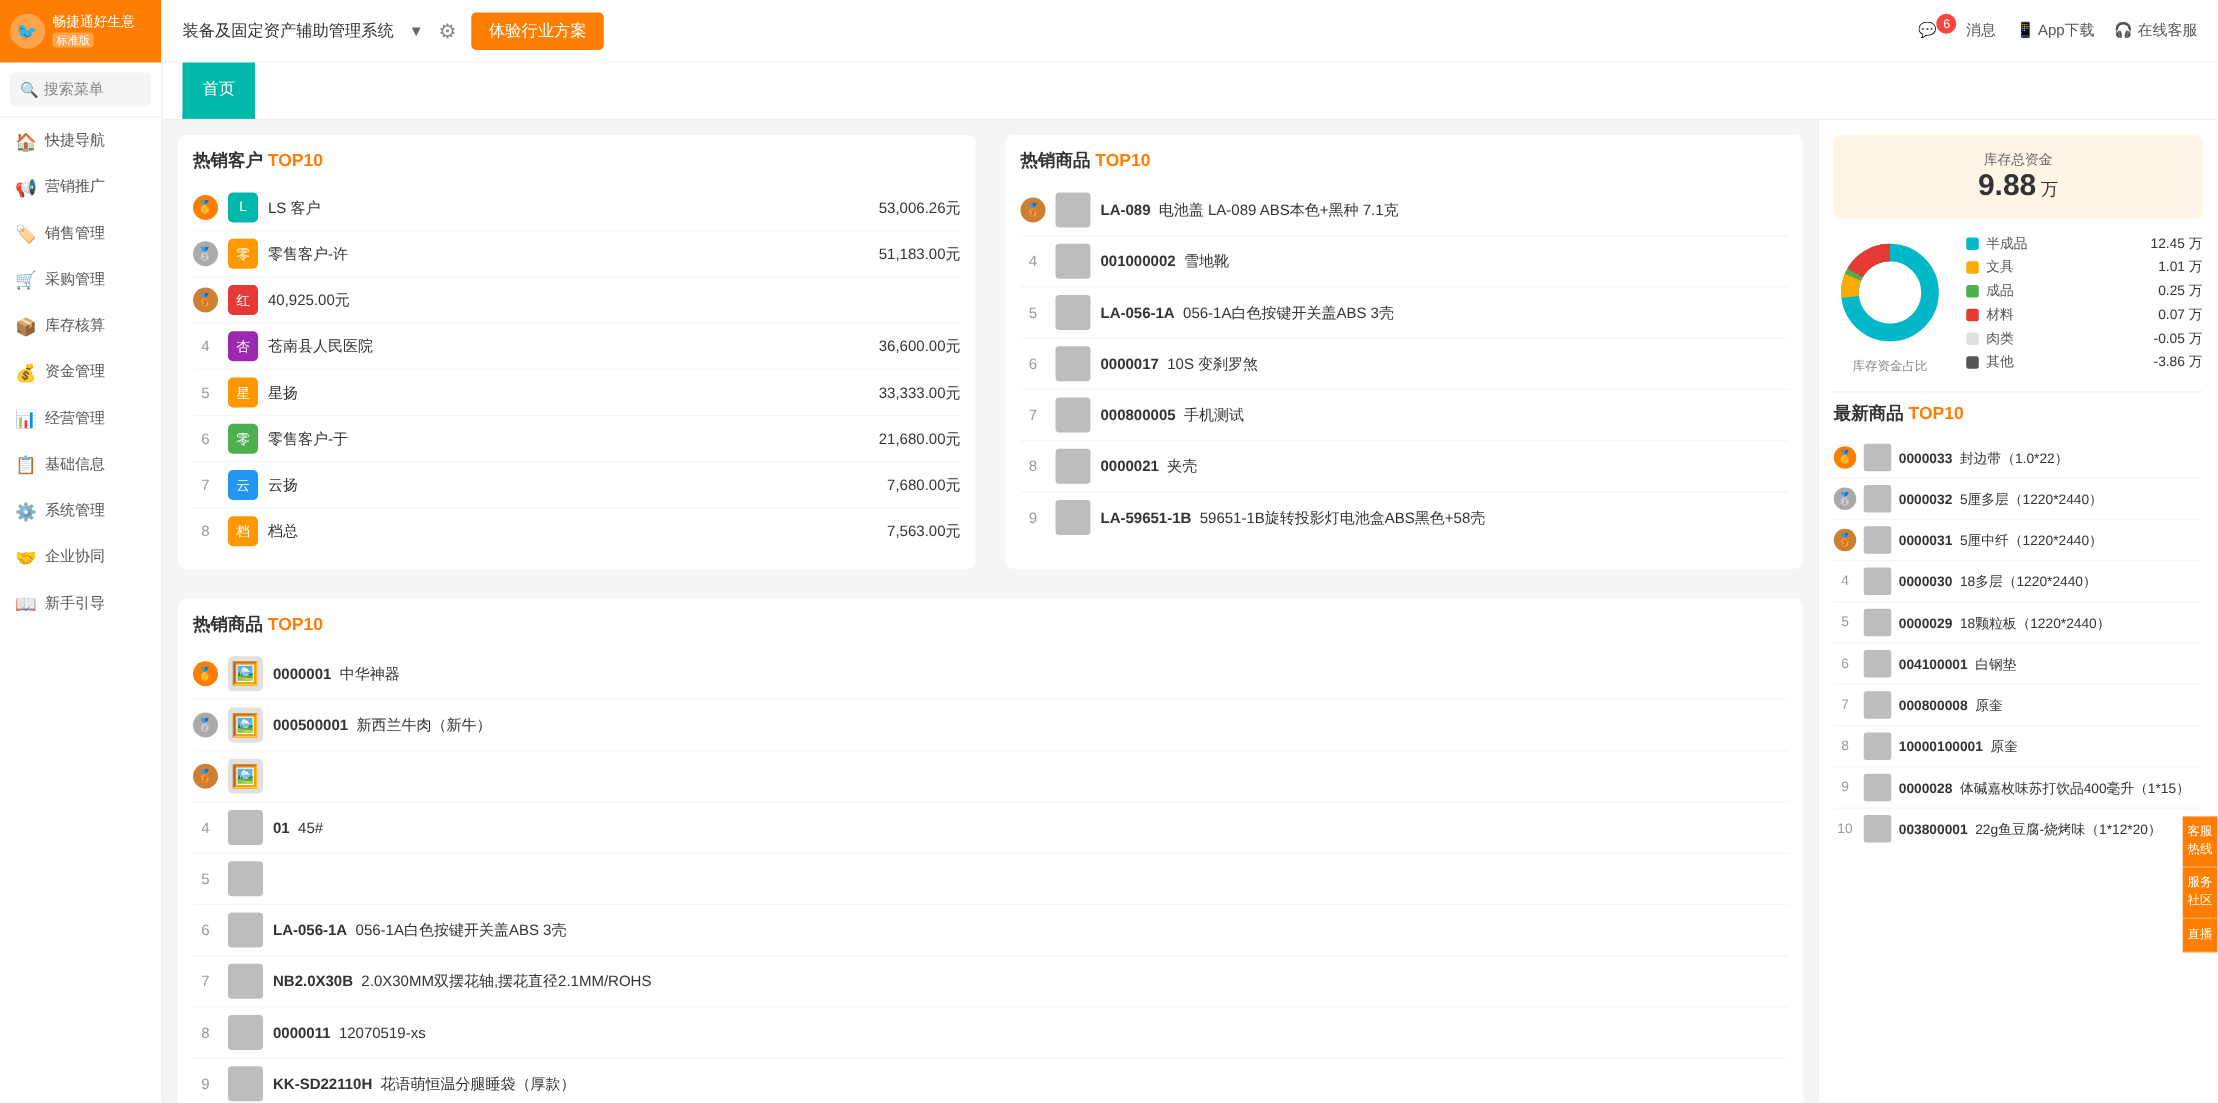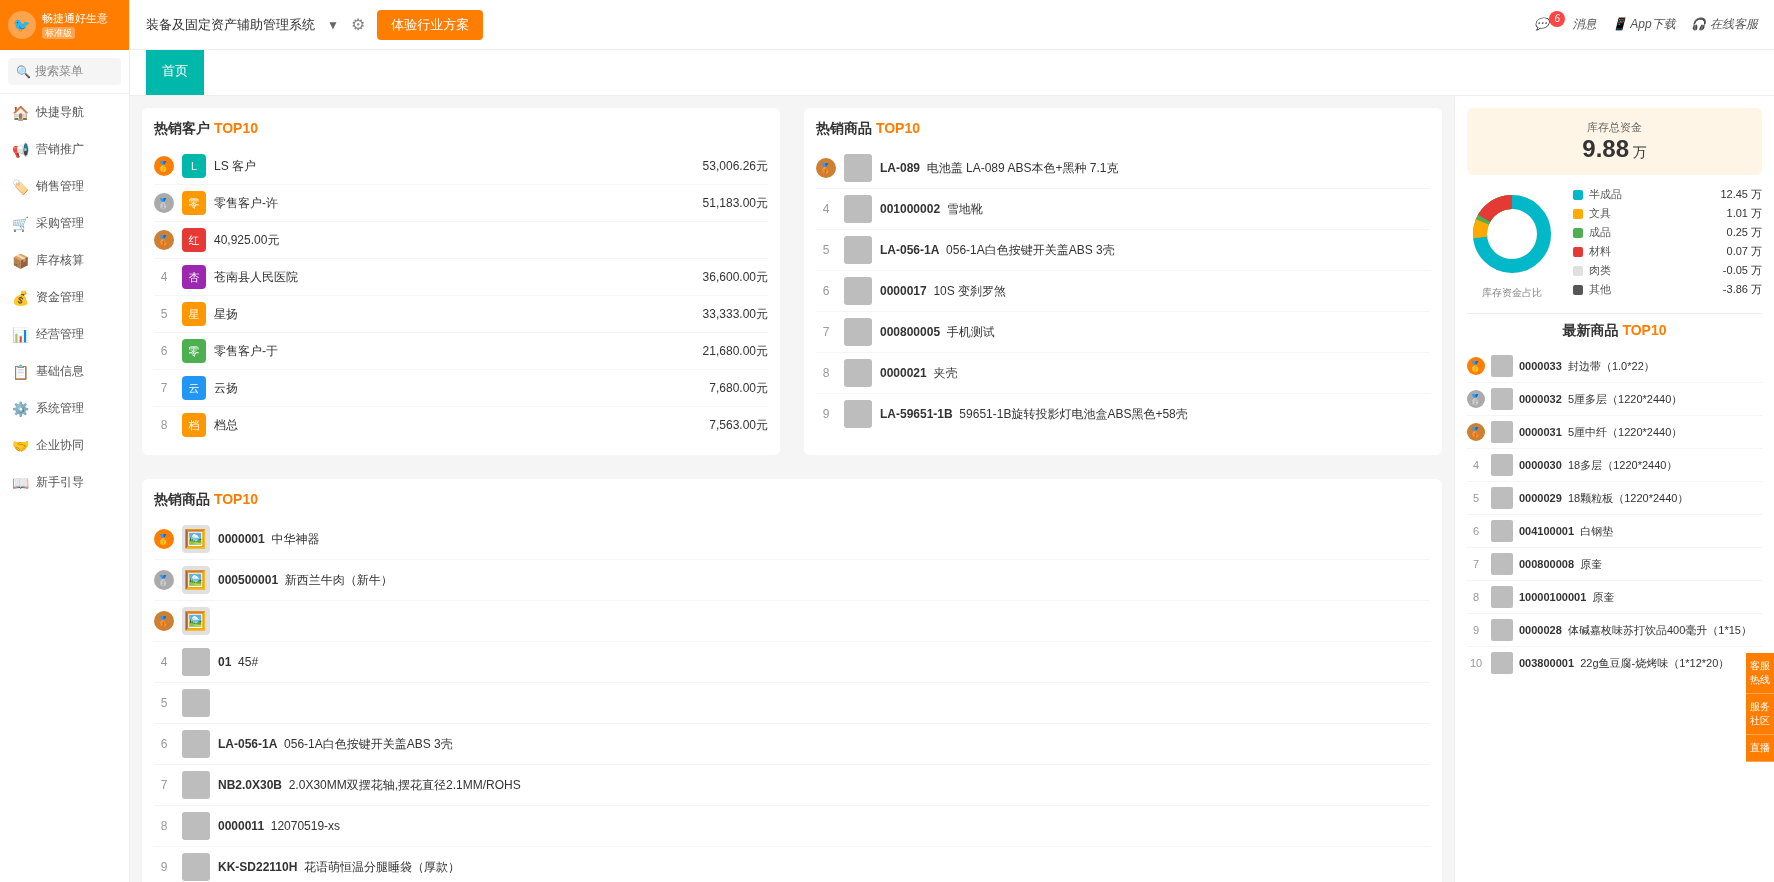--- a/index.html
+++ b/index.html
@@ -102,21 +102,20 @@
       cursor: pointer;
       font-size: 13px;
     }
     .topbar-right {
       margin-left: auto;
       display: flex;
       align-items: flex-end;
       gap: 16px;
       font-size: 12px;
       color: #555;
-      font-style: italic;
     }
     .topbar-badge {
       background: #ff4444;
       color: #fff;
       border-radius: 50%;
       width: 16px; height: 16px;
       font-size: 10px;
       display: inline-flex; align-items: center; justify-content: center;
       position: relative; top: -6px; left: -4px;
     }
@@ -291,21 +290,20 @@
     .legend-value { color: #333; font-weight: 500; }
 
     .chart-label { font-size: 10px; color: #888; text-align: center; margin-top: 4px; }
 
     
     .new-products-title {
       font-size: 14px;
       font-weight: bold;
       color: #333;
       margin-bottom: 10px;
-      text-align: center;
     }
     .new-products-title span { color: #ff7d00; }
 
     .new-product-item {
       display: flex;
       align-items: center;
       padding: 5px 0;
       border-bottom: 1px solid #f5f5f5;
       gap: 6px;
     }

